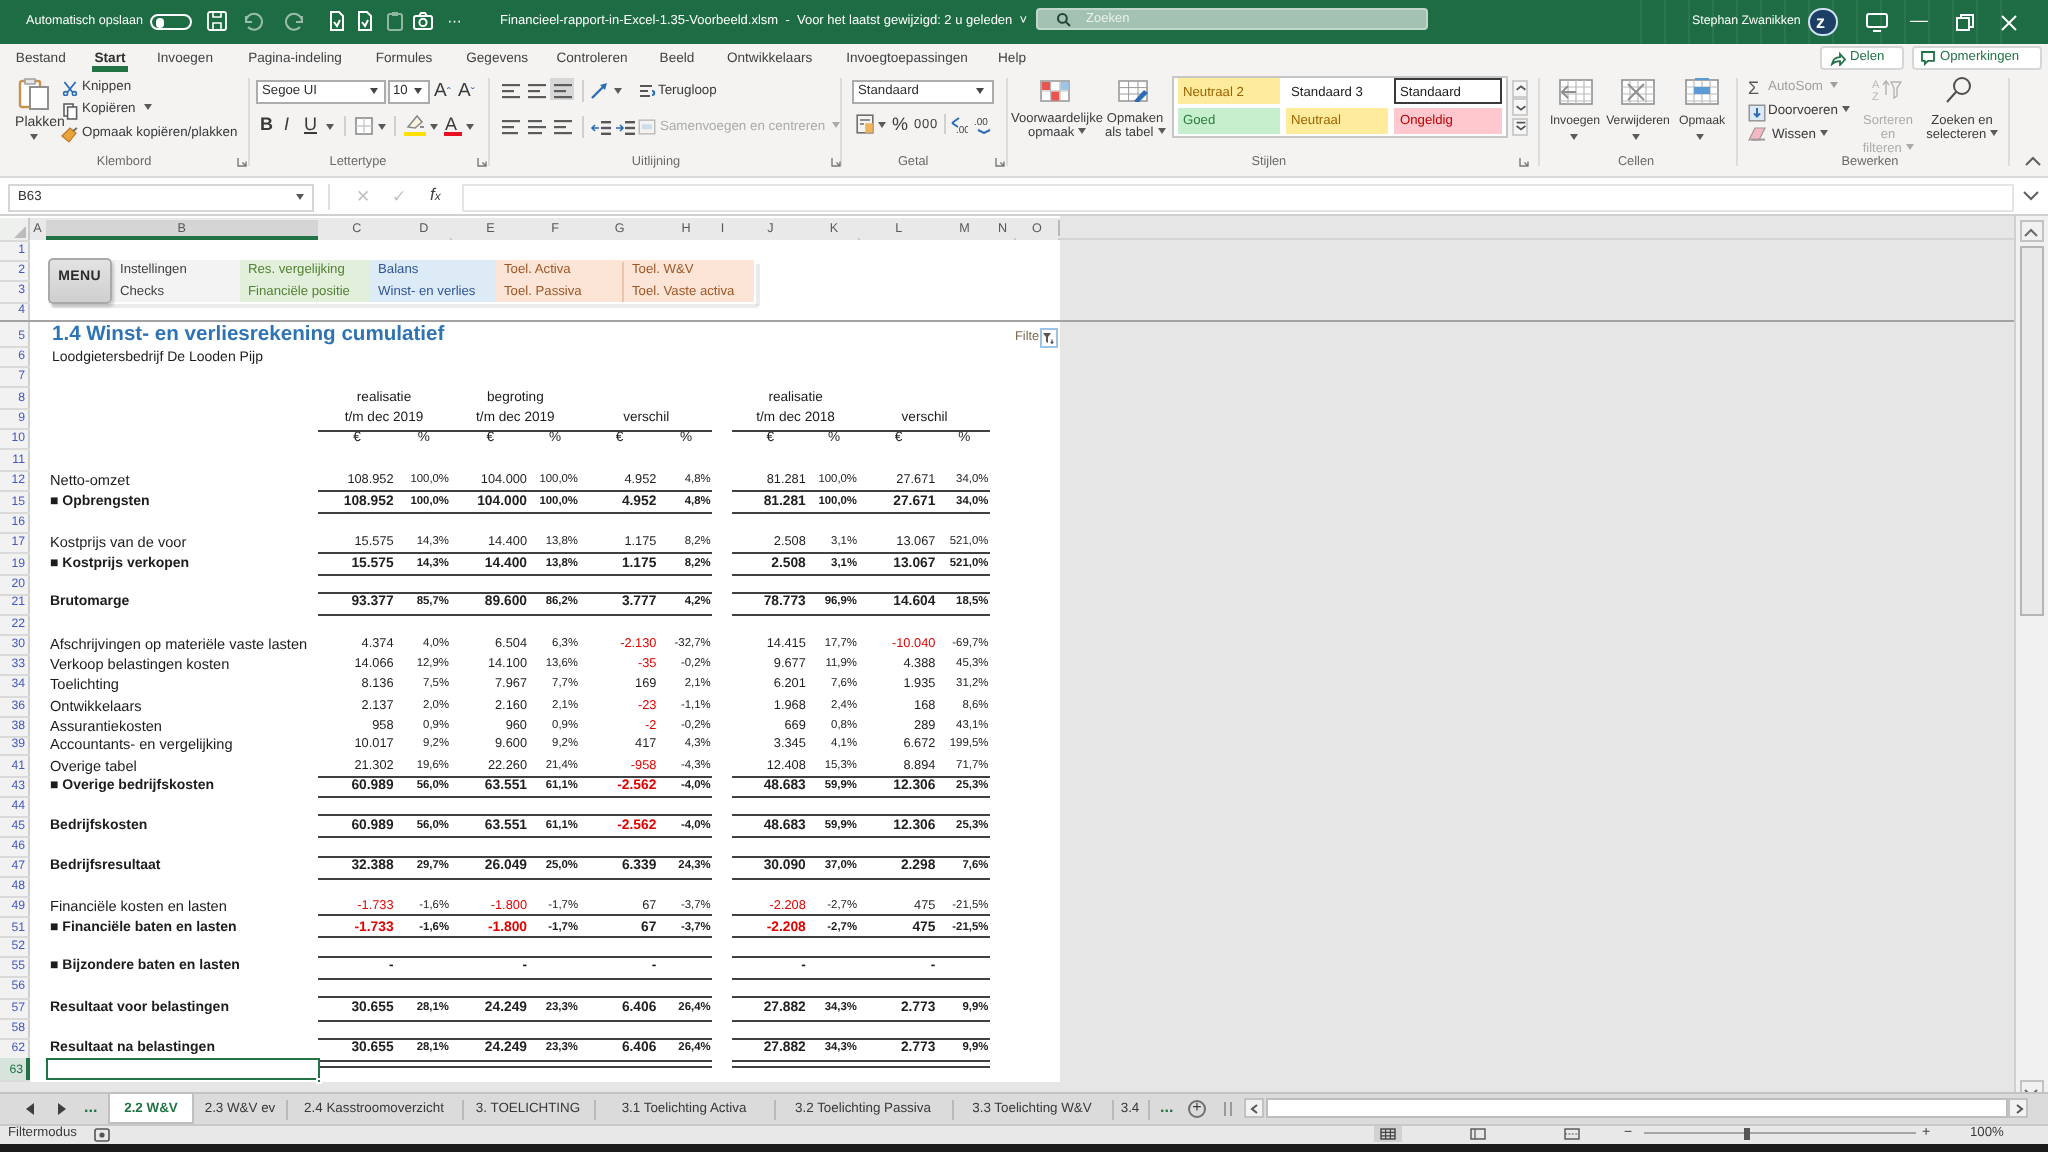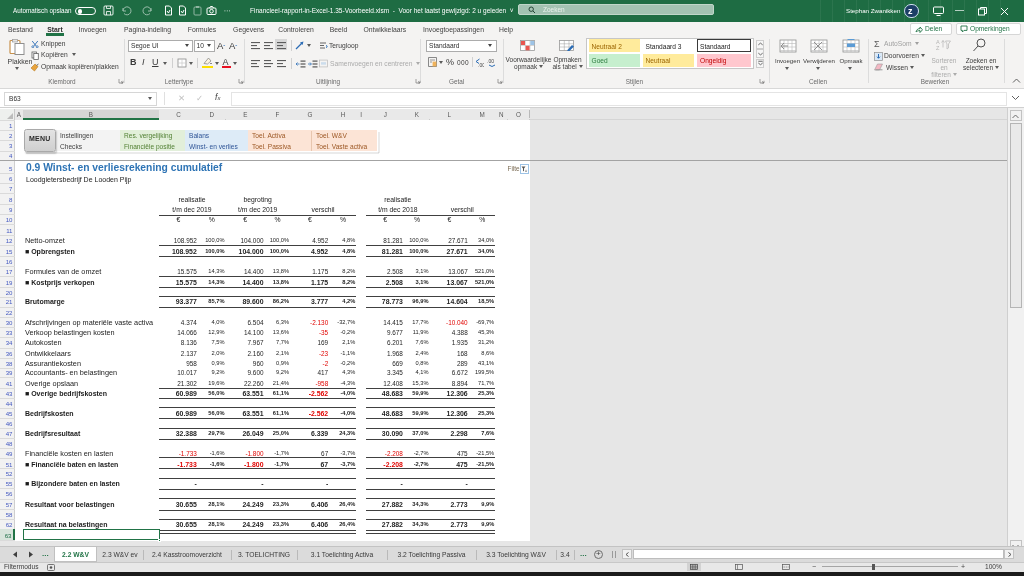--- a/index.html
+++ b/index.html
@@ -502,21 +502,21 @@
 <div class="lb" style="left:60px;top:135.4px;color:#3f3f3f;font-size:6.6px;">Instellingen</div>
 <div class="lb" style="left:60px;top:145.8px;color:#3f3f3f;font-size:6.6px;">Checks</div>
 <div class="lb" style="left:124px;top:135.4px;color:#538135;font-size:6.6px;">Res. vergelijking</div>
 <div class="lb" style="left:124px;top:145.8px;color:#538135;font-size:6.6px;">Financiële positie</div>
 <div class="lb" style="left:189px;top:135.4px;color:#2f5597;font-size:6.6px;">Balans</div>
 <div class="lb" style="left:189px;top:145.8px;color:#2f5597;font-size:6.6px;">Winst- en verlies</div>
 <div class="lb" style="left:252px;top:135.4px;color:#9c5724;font-size:6.6px;">Toel. Activa</div>
 <div class="lb" style="left:252px;top:145.8px;color:#9c5724;font-size:6.6px;">Toel. Passiva</div>
 <div class="lb" style="left:316px;top:135.4px;color:#9c5724;font-size:6.6px;">Toel. W&amp;V</div>
 <div class="lb" style="left:316px;top:145.8px;color:#9c5724;font-size:6.6px;">Toel. Vaste activa</div>
-<div class="ab" style="left:26px;top:161.5px;font-size:10.3px;font-weight:700;color:#2e74b5;">0.9 Winst- en verliesrekening cumulatief</div>
+<div class="ab" style="left:26px;top:161.5px;font-size:10.3px;font-weight:700;color:#2e74b5;">1.4 Winst- en verliesrekening cumulatief</div>
 <div class="lb" style="left:26px;top:178.5px;font-size:7px;">Loodgietersbedrijf De Looden Pijp</div>
 <div class="ab" style="left:507.5px;top:164.7px;font-size:6.4px;color:#7b6b53;">Filte</div>
 <div class="ab" style="left:519.8px;top:164.3px;width:9.6px;height:9.4px;background:#fff;border:1px solid #9dc3e6;"></div>
 <svg class="ab" style="left:521.3px;top:166px;" width="7" height="6" viewBox="0 0 7 6">
     <path d="M0.5 0.5h4l-1.5 2v3l-1-0.8V2.5z" fill="#555"></path>
     <path d="M5 3.8v1.7M4.3 4.9l0.7 0.8 0.7-0.8" stroke="#555" stroke-width=".6" fill="none"></path>
   </svg>
 <div class="hd" style="left:192px;top:198.5px;">realisatie</div>
 <div class="hd" style="left:257.7px;top:198.5px;">begroting</div>
 <div class="hd" style="left:397.8px;top:198.5px;">realisatie</div>
@@ -550,21 +550,21 @@
 <div class="nm" style="left:162.8px;top:250.7px;width:34px;font-weight:700;font-size:6.9px;">108.952</div>
 <div class="pc" style="left:190.5px;top:250.7px;width:34px;font-weight:700;">100,0%</div>
 <div class="nm" style="left:229.5px;top:250.7px;width:34px;font-weight:700;font-size:6.9px;">104.000</div>
 <div class="pc" style="left:255.0px;top:250.7px;width:34px;font-weight:700;">100,0%</div>
 <div class="nm" style="left:294.2px;top:250.7px;width:34px;font-weight:700;font-size:6.9px;">4.952</div>
 <div class="pc" style="left:321.3px;top:250.7px;width:34px;font-weight:700;">4,8%</div>
 <div class="nm" style="left:368.9px;top:250.7px;width:34px;font-weight:700;font-size:6.9px;">81.281</div>
 <div class="pc" style="left:394.5px;top:250.7px;width:34px;font-weight:700;">100,0%</div>
 <div class="nm" style="left:433.7px;top:250.7px;width:34px;font-weight:700;font-size:6.9px;">27.671</div>
 <div class="pc" style="left:460.2px;top:250.7px;width:34px;font-weight:700;">34,0%</div>
-<div class="lb" style="left:25px;top:271.0px;">Formules van de omzet</div>
+<div class="lb" style="left:25px;top:271.0px;">Kostprijs van de voor</div>
 <div class="nm" style="left:162.8px;top:271.0px;width:34px;">15.575</div>
 <div class="pc" style="left:190.5px;top:271.0px;width:34px;">14,3%</div>
 <div class="nm" style="left:229.5px;top:271.0px;width:34px;">14.400</div>
 <div class="pc" style="left:255.0px;top:271.0px;width:34px;">13,8%</div>
 <div class="nm" style="left:294.2px;top:271.0px;width:34px;">1.175</div>
 <div class="pc" style="left:321.3px;top:271.0px;width:34px;">8,2%</div>
 <div class="nm" style="left:368.9px;top:271.0px;width:34px;">2.508</div>
 <div class="pc" style="left:394.5px;top:271.0px;width:34px;">3,1%</div>
 <div class="nm" style="left:433.7px;top:271.0px;width:34px;">13.067</div>
 <div class="pc" style="left:460.2px;top:271.0px;width:34px;">521,0%</div>
@@ -583,21 +583,21 @@
 <div class="nm" style="left:162.8px;top:301.3px;width:34px;font-weight:700;font-size:6.9px;">93.377</div>
 <div class="pc" style="left:190.5px;top:301.3px;width:34px;font-weight:700;">85,7%</div>
 <div class="nm" style="left:229.5px;top:301.3px;width:34px;font-weight:700;font-size:6.9px;">89.600</div>
 <div class="pc" style="left:255.0px;top:301.3px;width:34px;font-weight:700;">86,2%</div>
 <div class="nm" style="left:294.2px;top:301.3px;width:34px;font-weight:700;font-size:6.9px;">3.777</div>
 <div class="pc" style="left:321.3px;top:301.3px;width:34px;font-weight:700;">4,2%</div>
 <div class="nm" style="left:368.9px;top:301.3px;width:34px;font-weight:700;font-size:6.9px;">78.773</div>
 <div class="pc" style="left:394.5px;top:301.3px;width:34px;font-weight:700;">96,9%</div>
 <div class="nm" style="left:433.7px;top:301.3px;width:34px;font-weight:700;font-size:6.9px;">14.604</div>
 <div class="pc" style="left:460.2px;top:301.3px;width:34px;font-weight:700;">18,5%</div>
-<div class="lb" style="left:25px;top:321.6px;">Afschrijvingen op materiële vaste activa</div>
+<div class="lb" style="left:25px;top:321.6px;">Afschrijvingen op materiële vaste lasten</div>
 <div class="nm" style="left:162.8px;top:321.6px;width:34px;">4.374</div>
 <div class="pc" style="left:190.5px;top:321.6px;width:34px;">4,0%</div>
 <div class="nm" style="left:229.5px;top:321.6px;width:34px;">6.504</div>
 <div class="pc" style="left:255.0px;top:321.6px;width:34px;">6,3%</div>
 <div class="nm" style="left:294.2px;top:321.6px;width:34px;color:#e00400;">-2.130</div>
 <div class="pc" style="left:321.3px;top:321.6px;width:34px;">-32,7%</div>
 <div class="nm" style="left:368.9px;top:321.6px;width:34px;">14.415</div>
 <div class="pc" style="left:394.5px;top:321.6px;width:34px;">17,7%</div>
 <div class="nm" style="left:433.7px;top:321.6px;width:34px;color:#e00400;">-10.040</div>
 <div class="pc" style="left:460.2px;top:321.6px;width:34px;">-69,7%</div>
@@ -605,21 +605,21 @@
 <div class="nm" style="left:162.8px;top:332.2px;width:34px;">14.066</div>
 <div class="pc" style="left:190.5px;top:332.2px;width:34px;">12,9%</div>
 <div class="nm" style="left:229.5px;top:332.2px;width:34px;">14.100</div>
 <div class="pc" style="left:255.0px;top:332.2px;width:34px;">13,6%</div>
 <div class="nm" style="left:294.2px;top:332.2px;width:34px;color:#e00400;">-35</div>
 <div class="pc" style="left:321.3px;top:332.2px;width:34px;">-0,2%</div>
 <div class="nm" style="left:368.9px;top:332.2px;width:34px;">9.677</div>
 <div class="pc" style="left:394.5px;top:332.2px;width:34px;">11,9%</div>
 <div class="nm" style="left:433.7px;top:332.2px;width:34px;">4.388</div>
 <div class="pc" style="left:460.2px;top:332.2px;width:34px;">45,3%</div>
-<div class="lb" style="left:25px;top:342.3px;">Autokosten</div>
+<div class="lb" style="left:25px;top:342.3px;">Toelichting</div>
 <div class="nm" style="left:162.8px;top:342.3px;width:34px;">8.136</div>
 <div class="pc" style="left:190.5px;top:342.3px;width:34px;">7,5%</div>
 <div class="nm" style="left:229.5px;top:342.3px;width:34px;">7.967</div>
 <div class="pc" style="left:255.0px;top:342.3px;width:34px;">7,7%</div>
 <div class="nm" style="left:294.2px;top:342.3px;width:34px;">169</div>
 <div class="pc" style="left:321.3px;top:342.3px;width:34px;">2,1%</div>
 <div class="nm" style="left:368.9px;top:342.3px;width:34px;">6.201</div>
 <div class="pc" style="left:394.5px;top:342.3px;width:34px;">7,6%</div>
 <div class="nm" style="left:433.7px;top:342.3px;width:34px;">1.935</div>
 <div class="pc" style="left:460.2px;top:342.3px;width:34px;">31,2%</div>
@@ -638,32 +638,32 @@
 <div class="nm" style="left:162.8px;top:362.9px;width:34px;">958</div>
 <div class="pc" style="left:190.5px;top:362.9px;width:34px;">0,9%</div>
 <div class="nm" style="left:229.5px;top:362.9px;width:34px;">960</div>
 <div class="pc" style="left:255.0px;top:362.9px;width:34px;">0,9%</div>
 <div class="nm" style="left:294.2px;top:362.9px;width:34px;color:#e00400;">-2</div>
 <div class="pc" style="left:321.3px;top:362.9px;width:34px;">-0,2%</div>
 <div class="nm" style="left:368.9px;top:362.9px;width:34px;">669</div>
 <div class="pc" style="left:394.5px;top:362.9px;width:34px;">0,8%</div>
 <div class="nm" style="left:433.7px;top:362.9px;width:34px;">289</div>
 <div class="pc" style="left:460.2px;top:362.9px;width:34px;">43,1%</div>
-<div class="lb" style="left:25px;top:372.1px;">Accountants- en belastingen</div>
+<div class="lb" style="left:25px;top:372.1px;">Accountants- en vergelijking</div>
 <div class="nm" style="left:162.8px;top:372.1px;width:34px;">10.017</div>
 <div class="pc" style="left:190.5px;top:372.1px;width:34px;">9,2%</div>
 <div class="nm" style="left:229.5px;top:372.1px;width:34px;">9.600</div>
 <div class="pc" style="left:255.0px;top:372.1px;width:34px;">9,2%</div>
 <div class="nm" style="left:294.2px;top:372.1px;width:34px;">417</div>
 <div class="pc" style="left:321.3px;top:372.1px;width:34px;">4,3%</div>
 <div class="nm" style="left:368.9px;top:372.1px;width:34px;">3.345</div>
 <div class="pc" style="left:394.5px;top:372.1px;width:34px;">4,1%</div>
 <div class="nm" style="left:433.7px;top:372.1px;width:34px;">6.672</div>
 <div class="pc" style="left:460.2px;top:372.1px;width:34px;">199,5%</div>
-<div class="lb" style="left:25px;top:382.5px;">Overige opslaan</div>
+<div class="lb" style="left:25px;top:382.5px;">Overige tabel</div>
 <div class="nm" style="left:162.8px;top:382.5px;width:34px;">21.302</div>
 <div class="pc" style="left:190.5px;top:382.5px;width:34px;">19,6%</div>
 <div class="nm" style="left:229.5px;top:382.5px;width:34px;">22.260</div>
 <div class="pc" style="left:255.0px;top:382.5px;width:34px;">21,4%</div>
 <div class="nm" style="left:294.2px;top:382.5px;width:34px;color:#e00400;">-958</div>
 <div class="pc" style="left:321.3px;top:382.5px;width:34px;">-4,3%</div>
 <div class="nm" style="left:368.9px;top:382.5px;width:34px;">12.408</div>
 <div class="pc" style="left:394.5px;top:382.5px;width:34px;">15,3%</div>
 <div class="nm" style="left:433.7px;top:382.5px;width:34px;">8.894</div>
 <div class="pc" style="left:460.2px;top:382.5px;width:34px;">71,7%</div>

